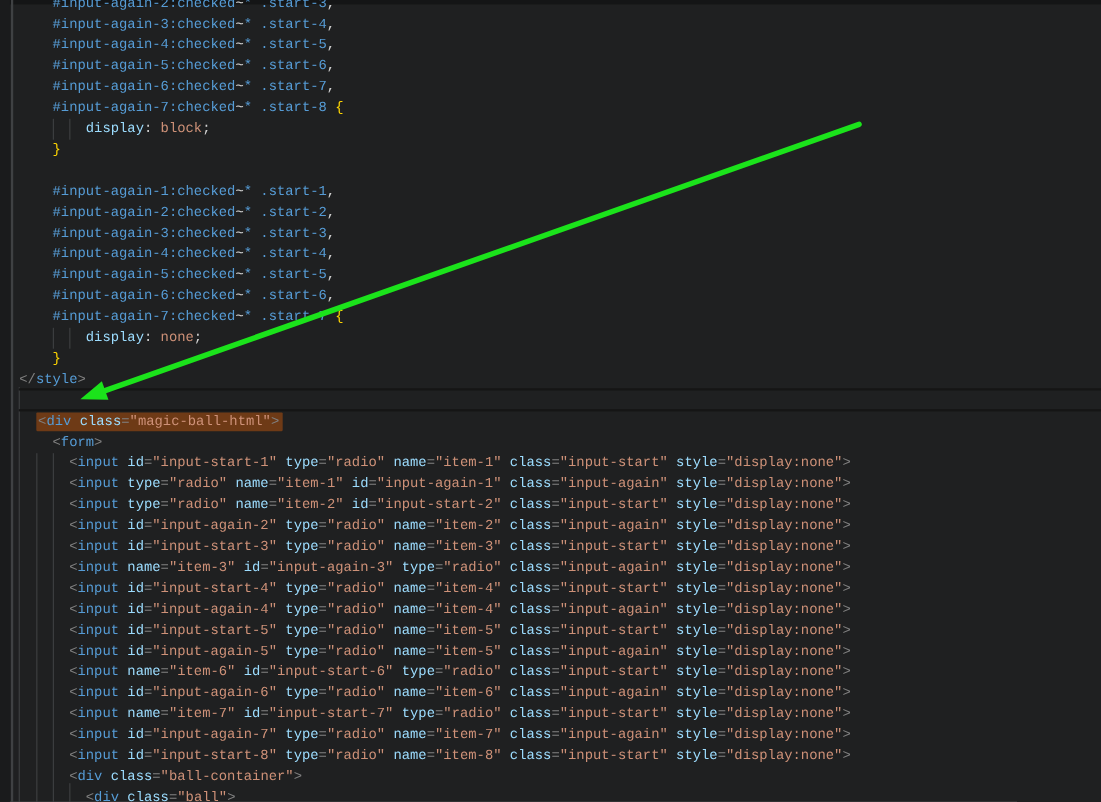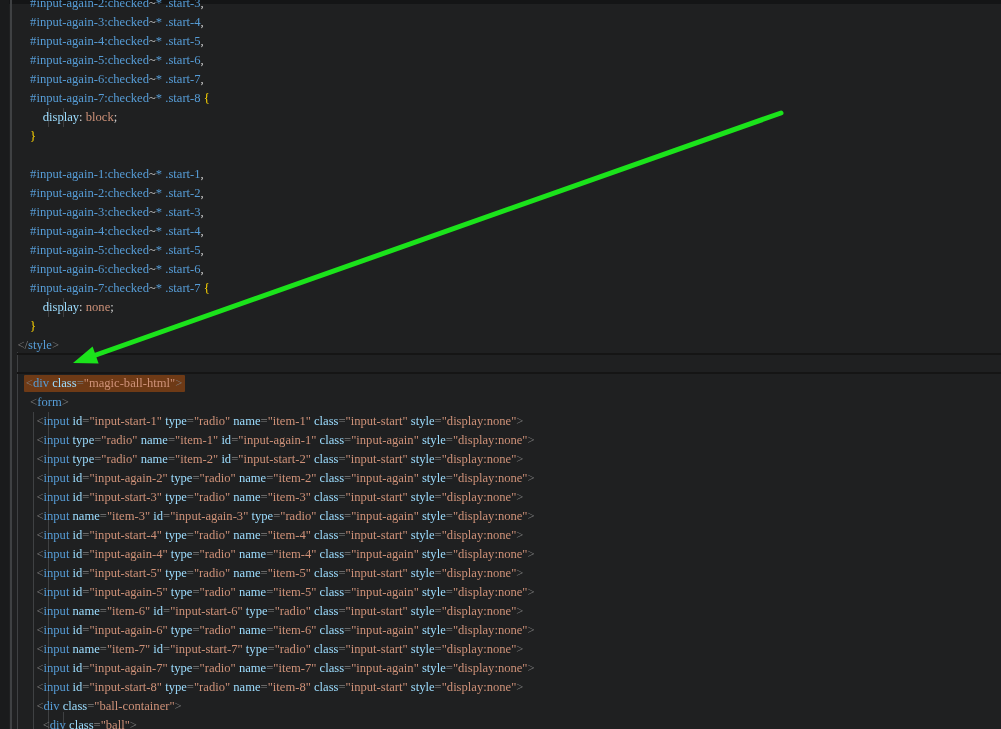--- a/index.html
+++ b/index.html
@@ -1,20 +1,20 @@
 <!DOCTYPE html>
 <html style="--c-t: #569cd6; --c-a: #9cdcfe; --c-s: #ce9178; --c-p: #808080; --c-w: #d4d4d4; --c-b: #ffd602; --ui-background: #1f2021; --ui-top_strip: #141516; --ui-gutter_strip: #1a1b1c; --ui-guide: #3f4143; --ui-current_line_border: #151515; --ui-find_match_background: #6e3a16;"><head>
 <meta charset="utf-8">
 <style>
   * { margin:0; padding:0; box-sizing:border-box; }
   html,body { width:1001px; height:729px; overflow:hidden; }
   #stage {
     position:relative; width:1001px; height:729px;
     background:var(--ui-background,#1f2021);
-    font-family:Liberation Serif, serif;
+    font-family:Liberation Mono, monospace;
     font-size:12.6px; line-height:19px; color:#d4d4d4;
   }
   .top-strip  { position:absolute; left:0; right:0; top:0; height:4px; background:var(--ui-top_strip,#141516); z-index:1; }
   .gutter     { position:absolute; left:0; top:0; bottom:0; width:9px; background:var(--ui-gutter_strip,#1a1b1c); z-index:2; }
   .vline      { position:absolute; width:1px; background:var(--ui-guide,#3f4143); z-index:2; }
   .divider    { left:10px; top:0; bottom:0; width:2px; }
   .cl-border  { position:absolute; left:17px; right:0; height:2px; background:var(--ui-current_line_border,#151515); z-index:2; }
   .code {
     position:absolute; left:17.5px; top:-6px; z-index:3;
     white-space:pre;

